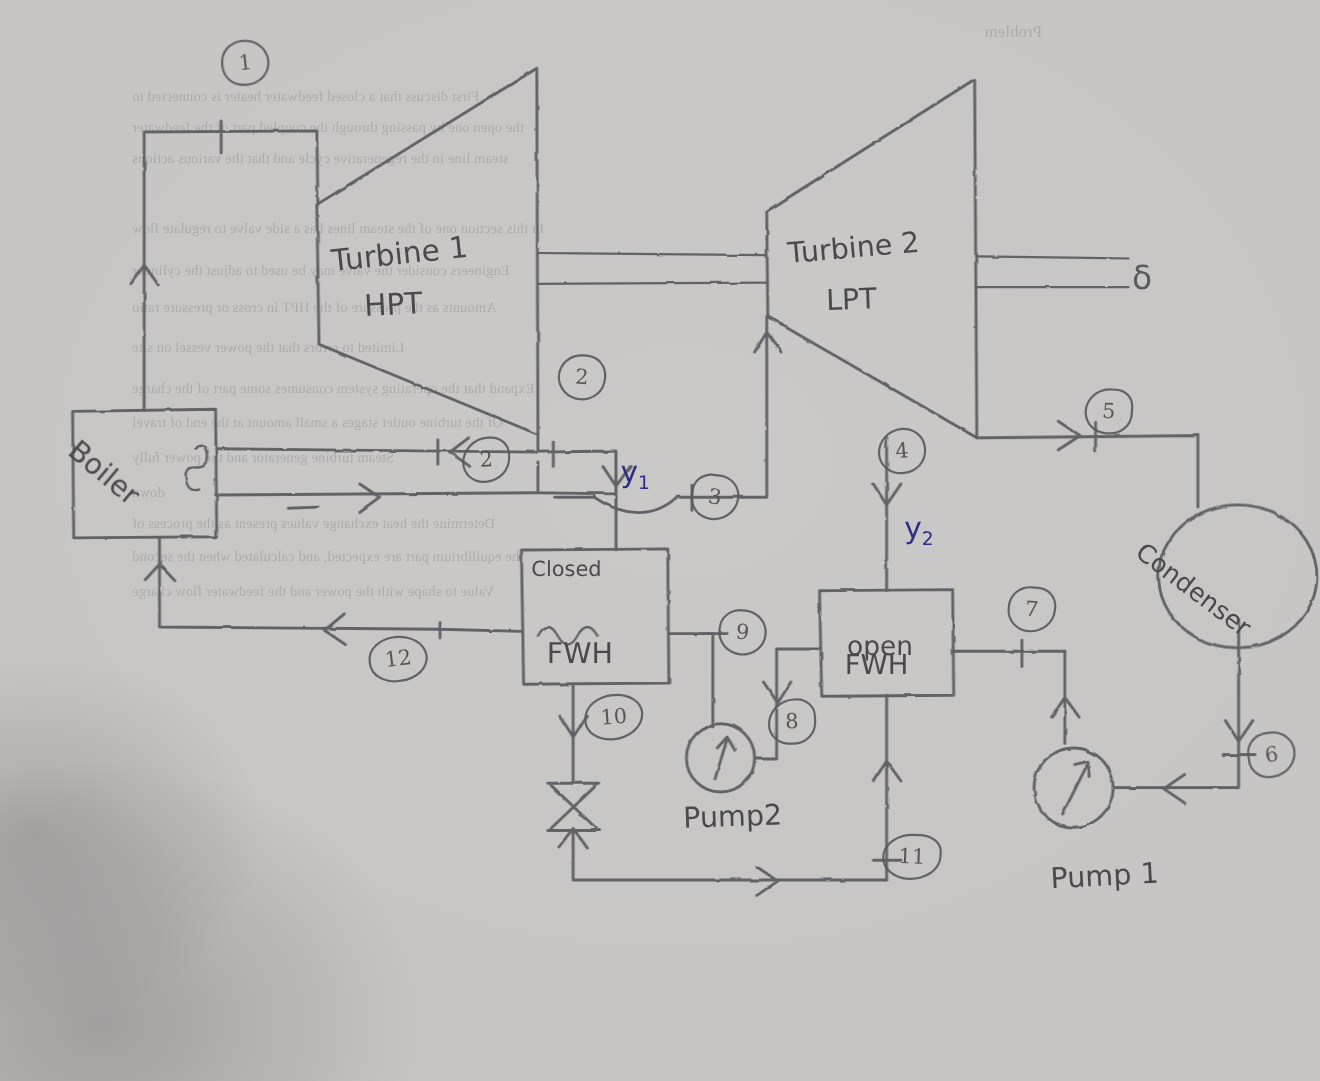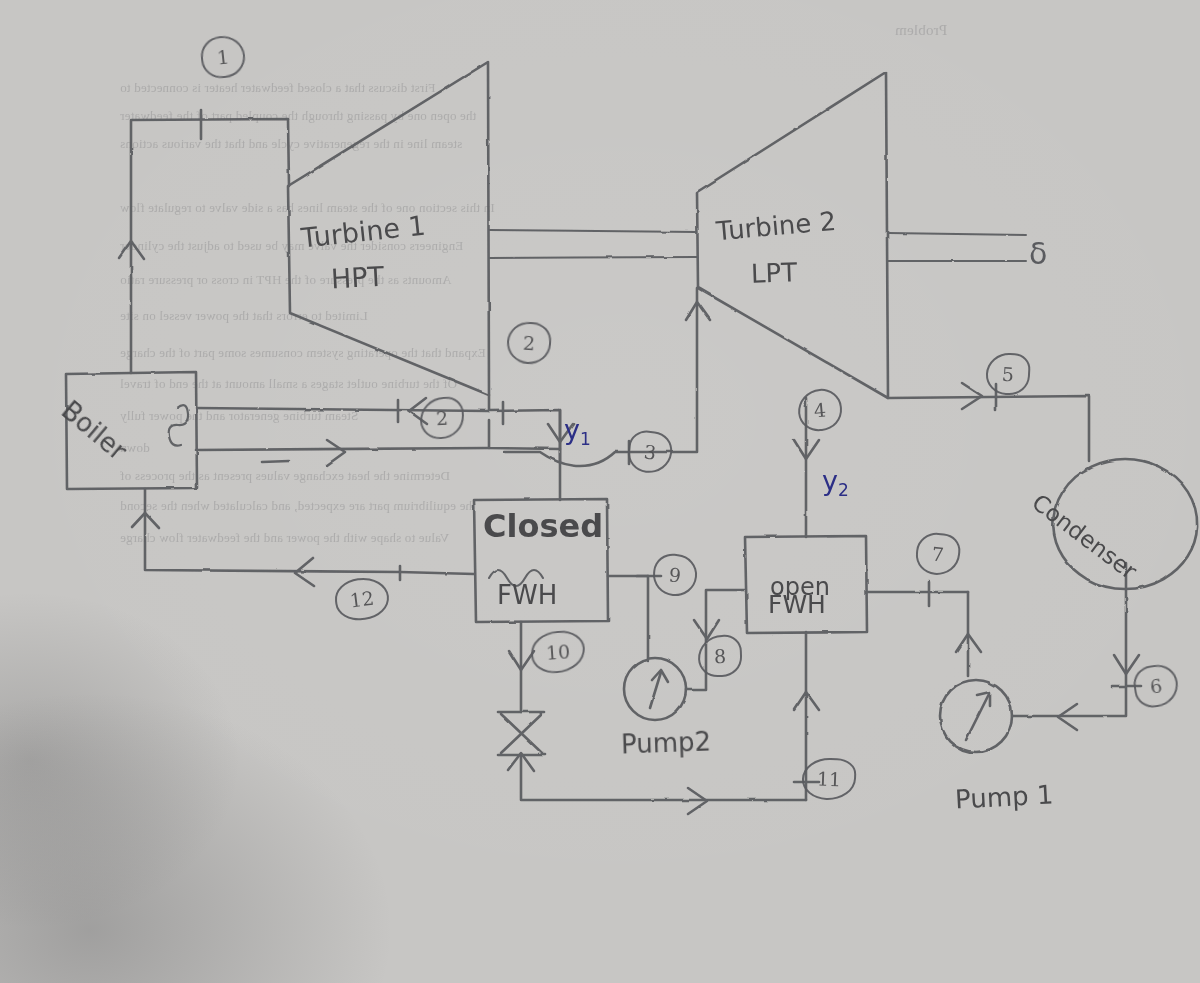--- a/index.html
+++ b/index.html
@@ -254,21 +254,21 @@
   </svg>
 
   <div class="lbl hand" style="left:75px;top:395px;font-size:26px;transform:rotate(40deg);transform-origin:left top;">Boiler</div>
 
   <div class="lbl hand" style="left:301px;top:216px;font-size:27px;transform:rotate(-6deg);">Turbine 1</div>
   <div class="lbl hand" style="left:331px;top:262px;font-size:27px;transform:rotate(-3deg);">HPT</div>
 
   <div class="lbl hand" style="left:716px;top:211px;font-size:26px;transform:rotate(-5deg);">Turbine 2</div>
   <div class="lbl hand" style="left:751px;top:258px;font-size:26px;transform:rotate(-2deg);">LPT</div>
 
-  <div class="lbl hand" style="left:483px;top:507px;font-size:32px;font-weight:bold;">Closed</div>
+  <div class="lbl hand" style="left:483px;top:507px;font-size:19px;">Closed</div>
   <div class="lbl hand" style="left:497px;top:580px;font-size:26px;">FWH</div>
 
   <div class="lbl hand" style="left:770px;top:543px;font-size:24px;margin-top:30px;">open</div>
   <div class="lbl hand" style="left:768px;top:590px;font-size:25px;">FWH</div>
 
   <div class="lbl hand" style="left:1043px;top:489px;font-size:23px;transform:rotate(37deg);transform-origin:left top;">Condenser</div>
 
   <div class="lbl hand" style="left:955px;top:782px;font-size:26px;transform:rotate(-3deg);">Pump 1</div>
 
   <div class="lbl hand" style="left:621px;top:728px;font-size:26px;transform:rotate(-2deg);">Pump2</div>

